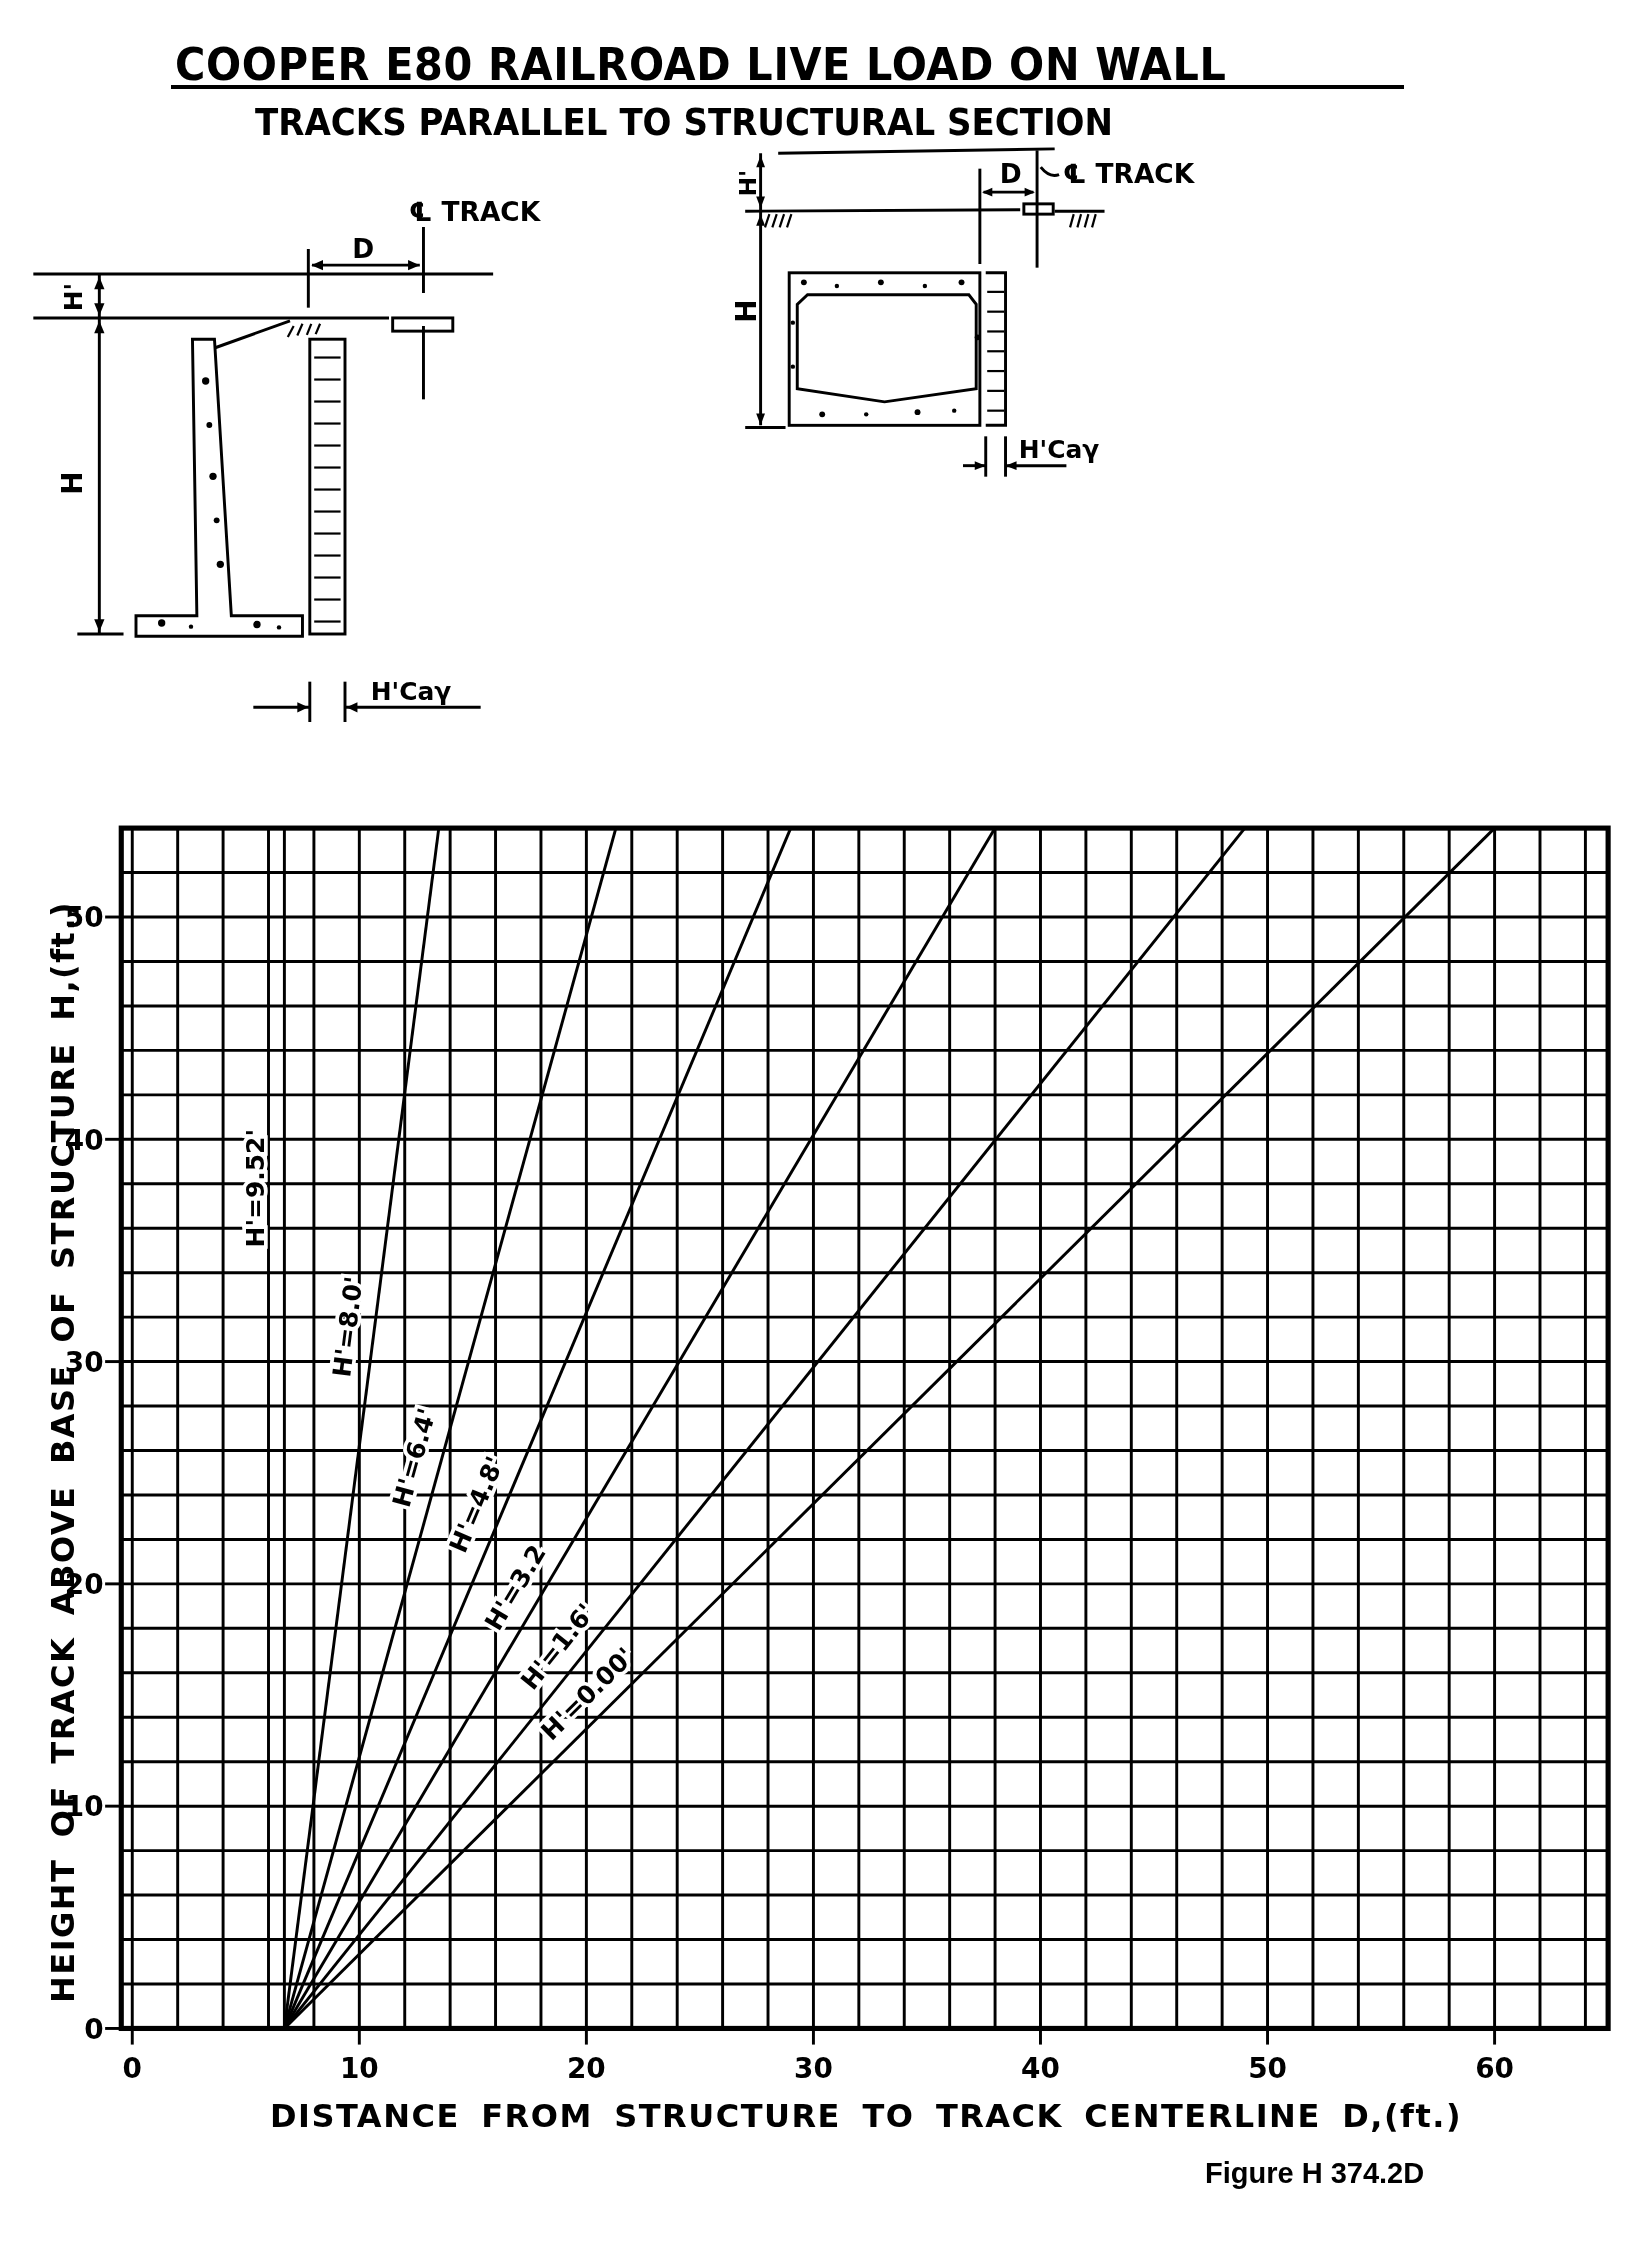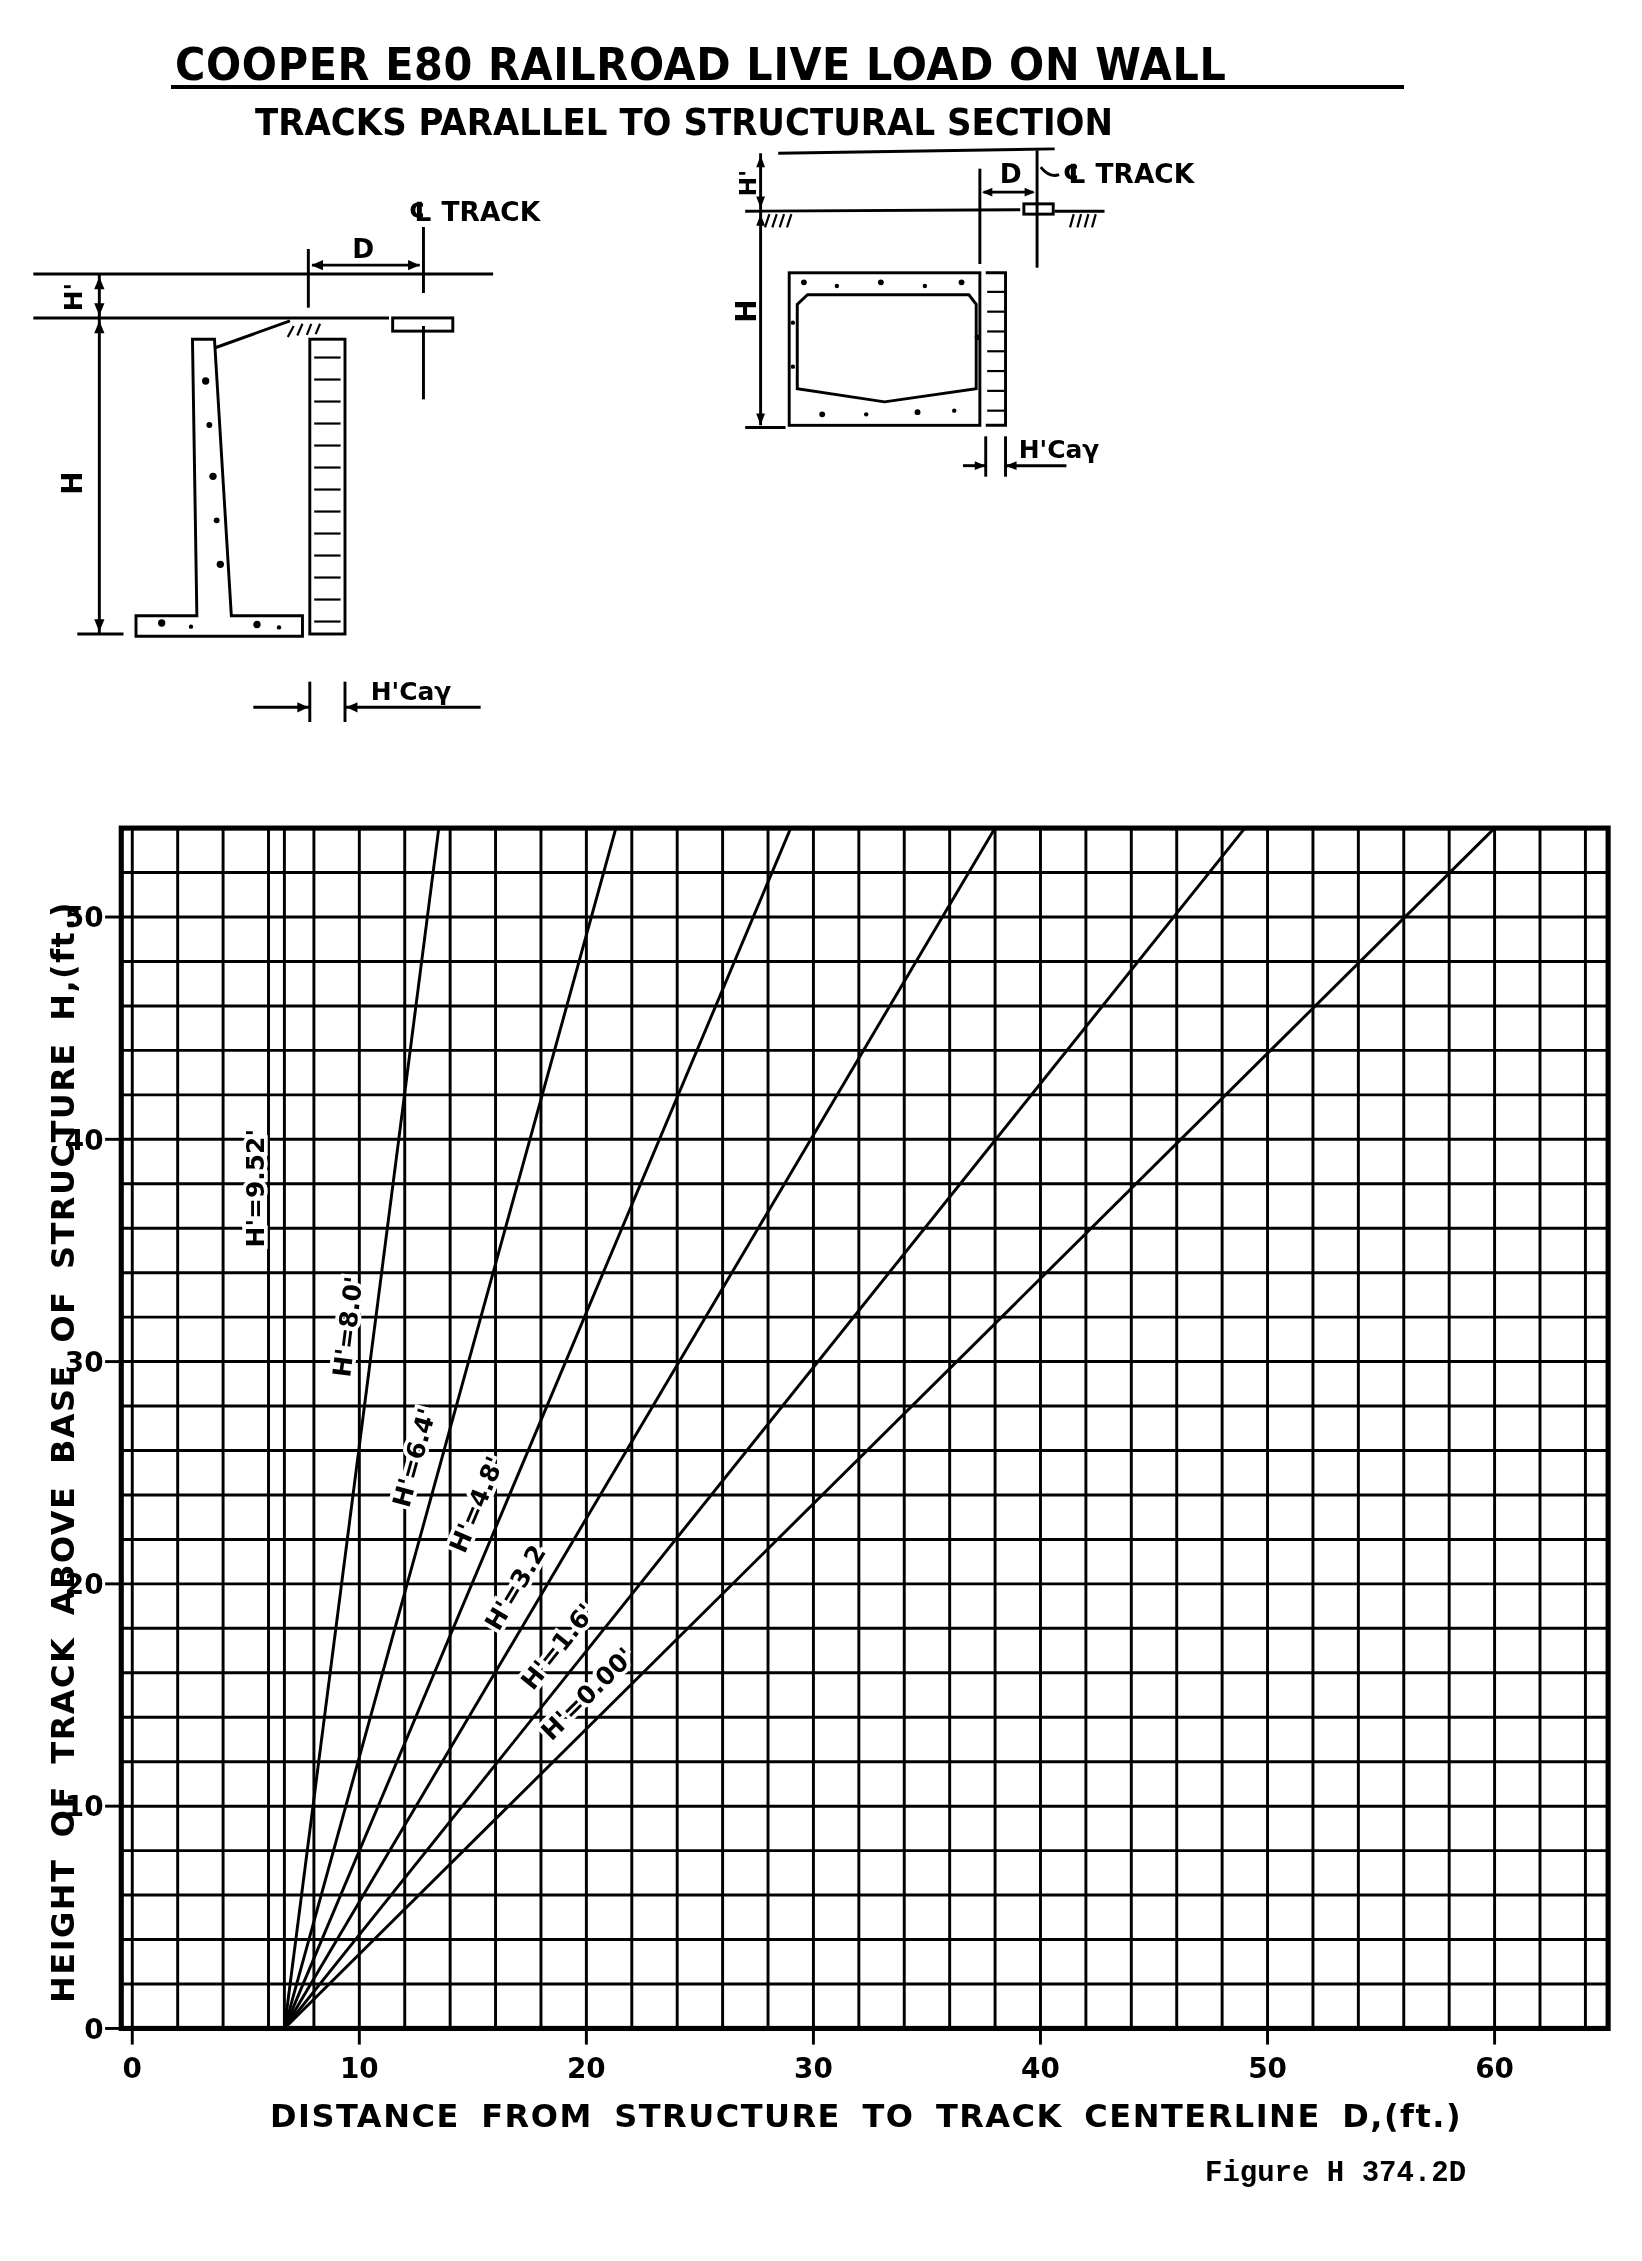--- a/index.html
+++ b/index.html
@@ -1,21 +1,21 @@
 <!DOCTYPE html>
 <html style="font-size:11.7px"><head>
 <meta charset="utf-8">
 <style>
   html,body{margin:0;padding:0;background:#fff;}
   body{width:1643px;height:2261px;position:relative;overflow:hidden;font-family:"DejaVu Sans","Liberation Sans",sans-serif;color:#000;}
   .title{position:absolute;left:175px;top:38px;font-size:45px;font-weight:bold;letter-spacing:0.7px;transform:scaleX(0.92);transform-origin:left top;white-space:nowrap;}
   .title-rule{position:absolute;left:171px;top:85px;width:1233px;height:4.4px;background:#000;}
   .subtitle{position:absolute;left:255px;top:101px;font-size:37px;font-weight:bold;transform:scaleX(0.92);transform-origin:left top;white-space:nowrap;}
   .diagram{position:absolute;}
-  .figure-label{position:absolute;left:1205px;top:2157px;font-family:Liberation Mono, monospace;font-size:29px;font-weight:bold;white-space:nowrap;}
+  .figure-label{position:absolute;left:1205px;top:2157px;font-family:Liberation Sans, sans-serif;font-size:29px;font-weight:bold;white-space:nowrap;}
   .xlabel{position:absolute;left:270px;top:2097px;font-size:32px;font-weight:bold;letter-spacing:1.5px;white-space:nowrap;word-spacing:8.8px;}
   .ylabel{position:absolute;left:44px;top:2003px;font-size:32px;font-weight:bold;letter-spacing:1.5px;white-space:nowrap;word-spacing:8.8px;transform:rotate(-90deg);transform-origin:left top;}
   svg text{font-family:"DejaVu Sans","Liberation Sans",sans-serif;font-weight:bold;}
 </style>
 </head>
 <body>
 
 <div class="title">COOPER E80 RAILROAD LIVE LOAD ON WALL</div>
 <div class="title-rule"></div>
 <div class="subtitle">TRACKS PARALLEL TO STRUCTURAL SECTION</div>

